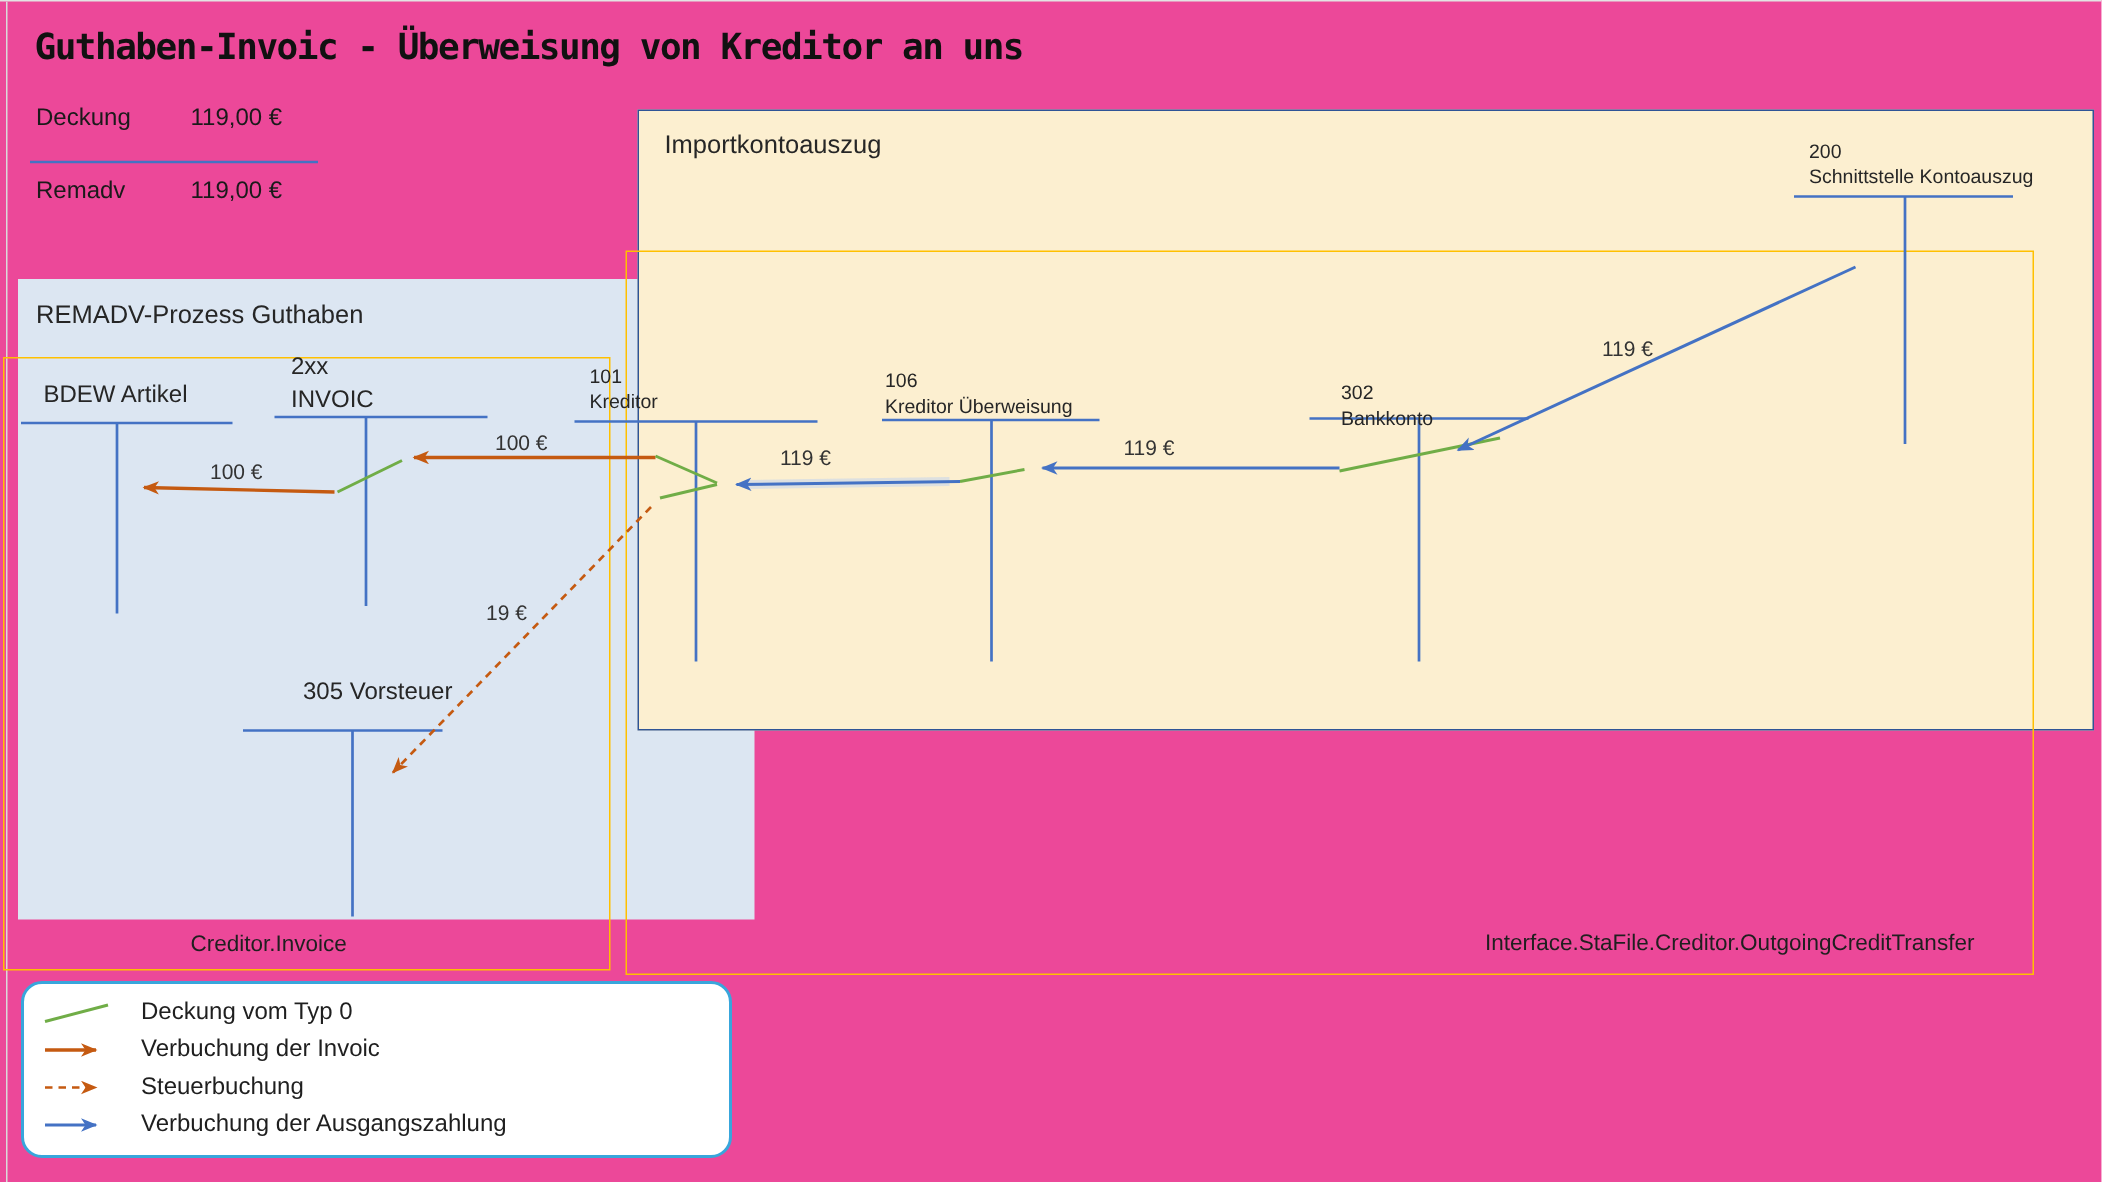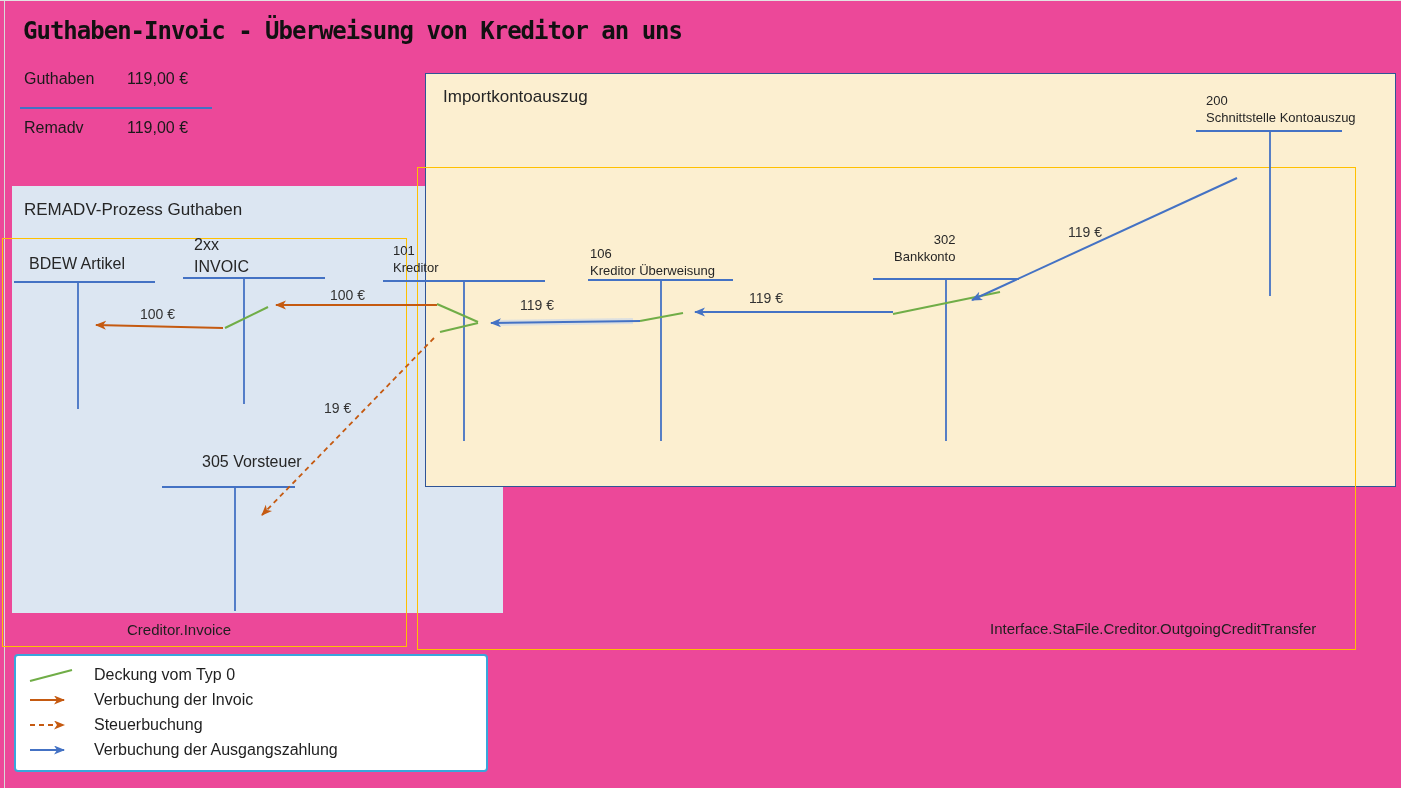--- a/index.html
+++ b/index.html
@@ -41,36 +41,36 @@
   .footer-label{font-size:15px;color:#1f1f1f;}
   svg.overlay{position:absolute;left:0;top:0;width:1401px;height:788px;pointer-events:none;}
   .acct{stroke:var(--account-line,#4472C4);stroke-width:1.8;fill:none;}
   .pay{stroke:var(--payment-arrow,#4472C4);stroke-width:2;fill:none;}
   .pay-glow{stroke:#C3D3EC;stroke-width:6;opacity:.55;fill:none;}
   .inv{stroke:var(--invoice-arrow,#C55A11);stroke-width:2.2;fill:none;}
   .tax{stroke:var(--invoice-arrow,#C55A11);stroke-width:1.8;fill:none;stroke-dasharray:5 4;}
   .cov{stroke:var(--coverage-line,#70AD47);stroke-width:2;fill:none;}
   .legend{
     position:absolute;left:14px;top:653px;width:474px;height:118px;box-sizing:border-box;
-    border:2px solid var(--legend-border);border-radius:4px;background:#fff;
+    border:2px solid var(--legend-border);border-radius:14px;background:#fff;
     padding:6px 0 0 6px;display:flex;flex-direction:column;
   }
   .lg-row{display:flex;align-items:center;height:25px;}
   .lg-sample{width:56px;height:24px;flex:0 0 56px;}
   .lg-label{margin-left:16px;font-size:16px;color:#1f1f1f;}
 </style>
 </head>
 <body>
 
 <div class="canvas">
   <div class="edge-left"></div>
 
   <div class="abs page-title">Guthaben-Invoic - Überweisung von Kreditor an uns</div>
 
-  <div class="abs sum-label" style="left:24px;top:69px;">Guthaben</div>
+  <div class="abs sum-label" style="left:24px;top:69px;">Deckung</div>
   <div class="abs sum-label" style="left:127px;top:69px;">119,00 €</div>
   <div class="abs sum-label" style="left:24px;top:118px;">Remadv</div>
   <div class="abs sum-label" style="left:127px;top:118px;">119,00 €</div>
 
   <div class="box remadv-box">
     <div class="abs box-title" style="left:12px;top:14px;">REMADV-Prozess Guthaben</div>
   </div>
   <div class="box import-box">
     <div class="abs box-title" style="left:17px;top:13px;">Importkontoauszug</div>
   </div>
@@ -131,21 +131,21 @@
       <line class="pay" x1="640" y1="320" x2="491" y2="322" marker-end="url(#ah-blue)"></line>
       <line class="pay" x1="893" y1="311" x2="695" y2="311" marker-end="url(#ah-blue)"></line>
       <line class="pay" x1="1237" y1="177" x2="972" y2="299" marker-end="url(#ah-blue)"></line>
     </g>
   </svg>
 
   <div class="abs acct-big" style="left:29px;top:254px;">BDEW Artikel</div>
   <div class="abs acct-big" style="left:194px;top:233px;line-height:22px;"><span>2xx</span><br><span>INVOIC</span></div>
   <div class="abs acct-small" style="left:393px;top:241px;"><span>101</span><br><span>Kreditor</span></div>
   <div class="abs acct-small" style="left:590px;top:244px;"><span>106</span><br><span>Kreditor Überweisung</span></div>
-  <div class="abs acct-small" style="left:894px;top:230px;text-align:right;"><span>302</span><br><span>Bankkonto</span></div>
+  <div class="abs acct-small" style="left:894px;top:252px;"><span>302</span><br><span>Bankkonto</span></div>
   <div class="abs acct-small" style="left:1206px;top:91px;"><span>200</span><br><span>Schnittstelle Kontoauszug</span></div>
   <div class="abs acct-big" style="left:202px;top:452px;">305 Vorsteuer</div>
 
   <div class="abs amount" style="left:140px;top:305px;">100 €</div>
   <div class="abs amount" style="left:330px;top:286px;">100 €</div>
   <div class="abs amount" style="left:324px;top:399px;">19 €</div>
   <div class="abs amount" style="left:520px;top:296px;">119 €</div>
   <div class="abs amount" style="left:749px;top:289px;">119 €</div>
   <div class="abs amount" style="left:1068px;top:223px;">119 €</div>
 

